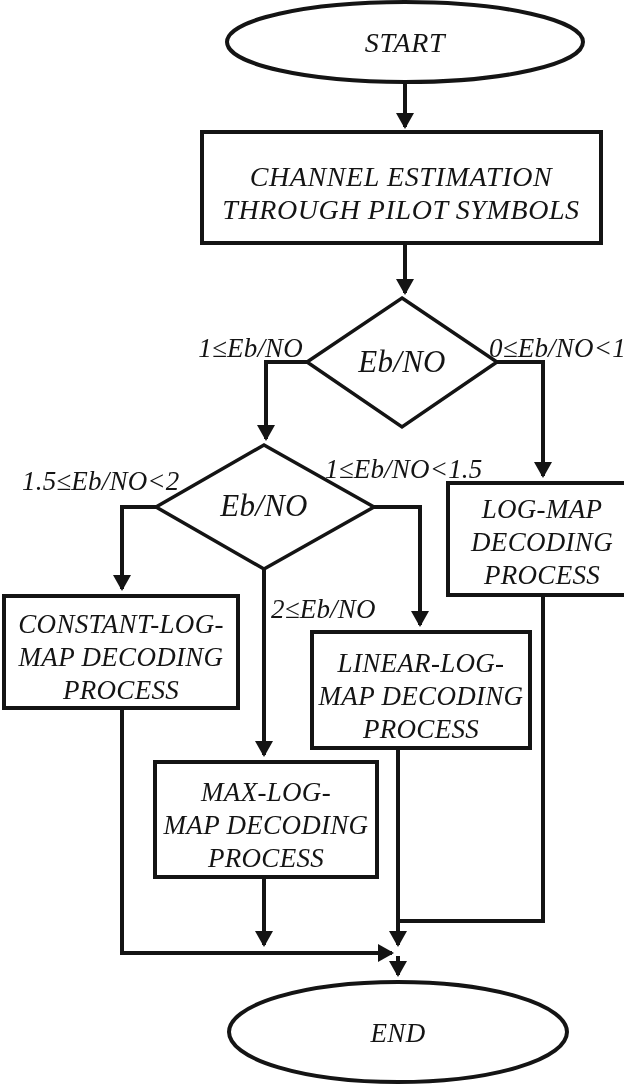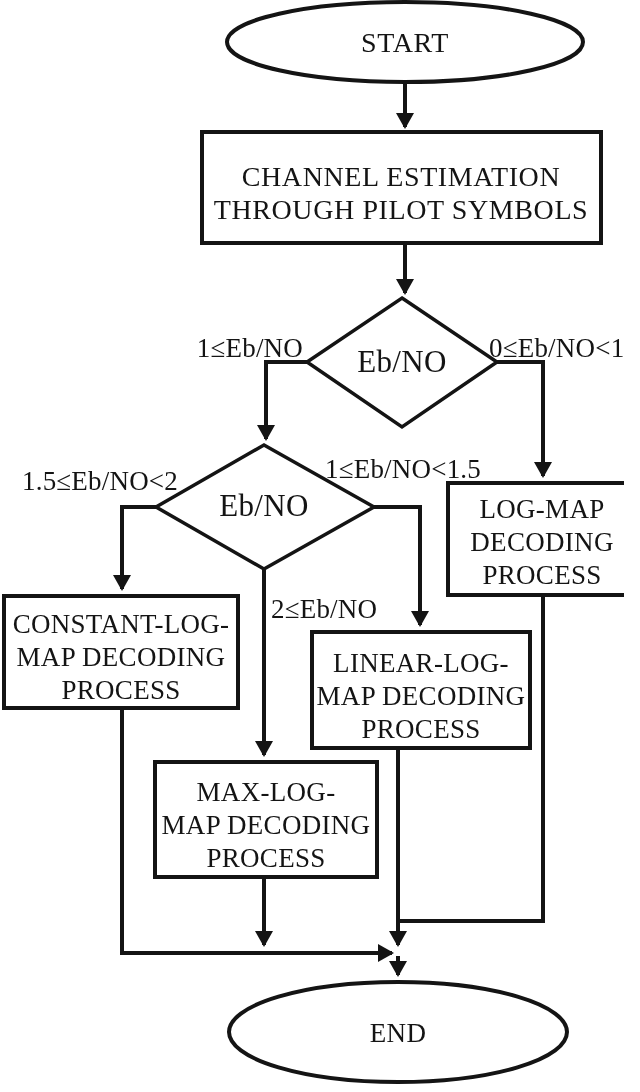--- a/index.html
+++ b/index.html
@@ -4,20 +4,21 @@
 <style>
   :root { --stroke: #141414; --bg: #ffffff; }
   * { margin: 0; padding: 0; box-sizing: border-box; }
   html, body { background: var(--bg); }
   .page {
     width: 624px; height: 1092px;
     background: var(--bg);
     position: relative;
     font-family: "Liberation Serif", "DejaVu Serif", serif;
     overflow: hidden;
+    font-style: italic;
   }
   svg { display: block; }
   .node-shape {
     fill: var(--bg);
     stroke: var(--stroke);
     stroke-width: 4;
   }
   .diamond-shape {
     fill: var(--bg);
     stroke: var(--stroke);

